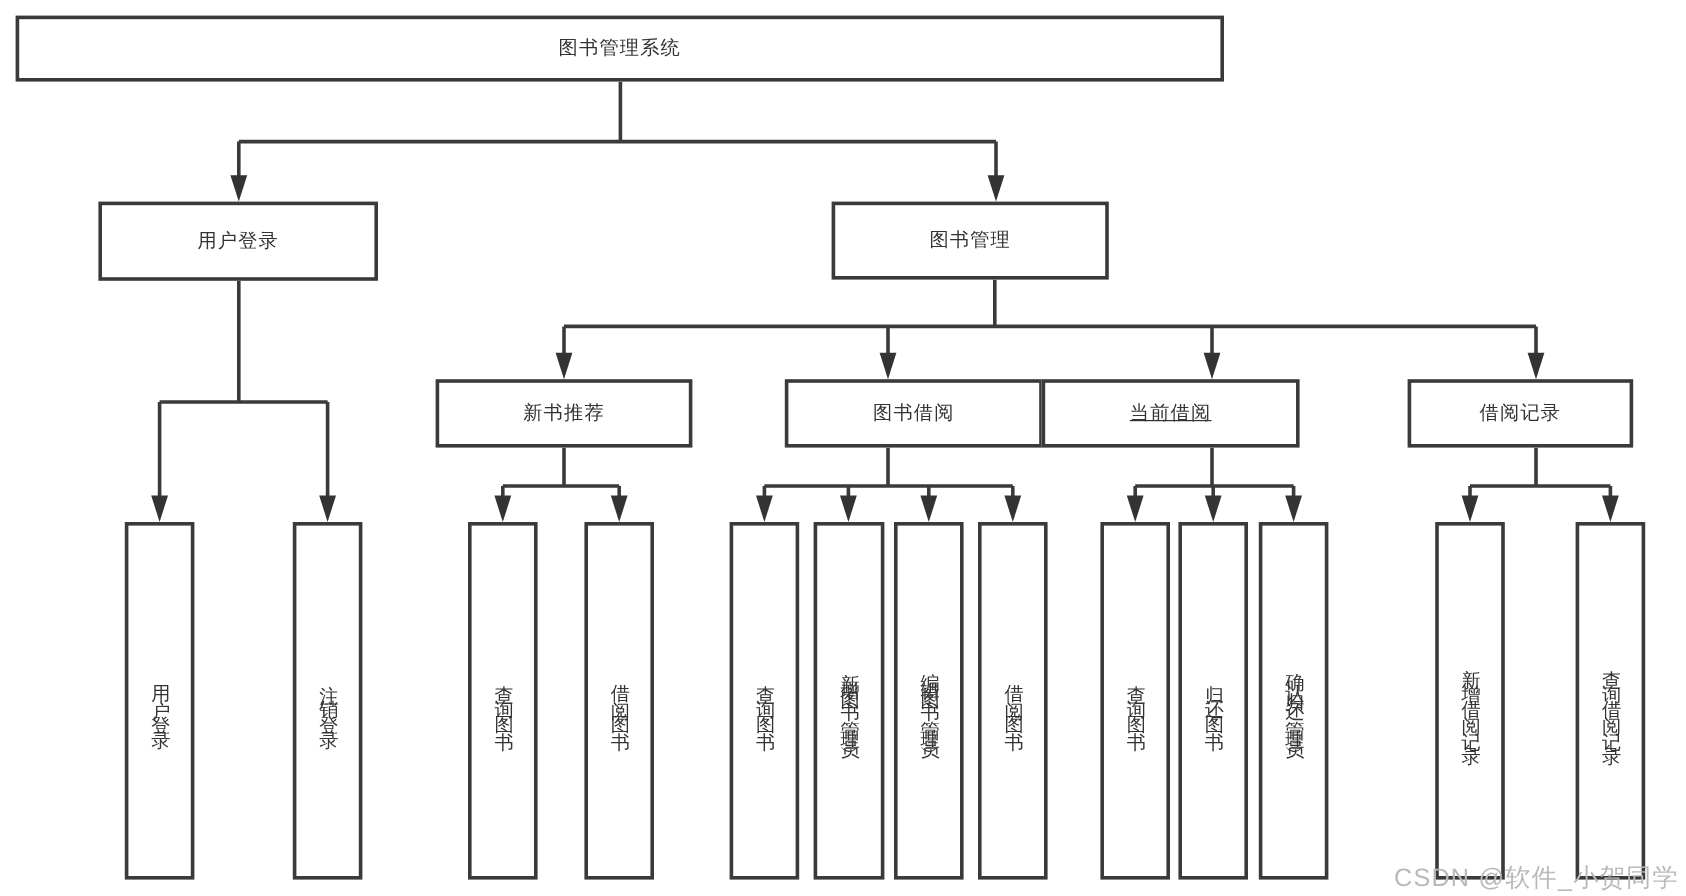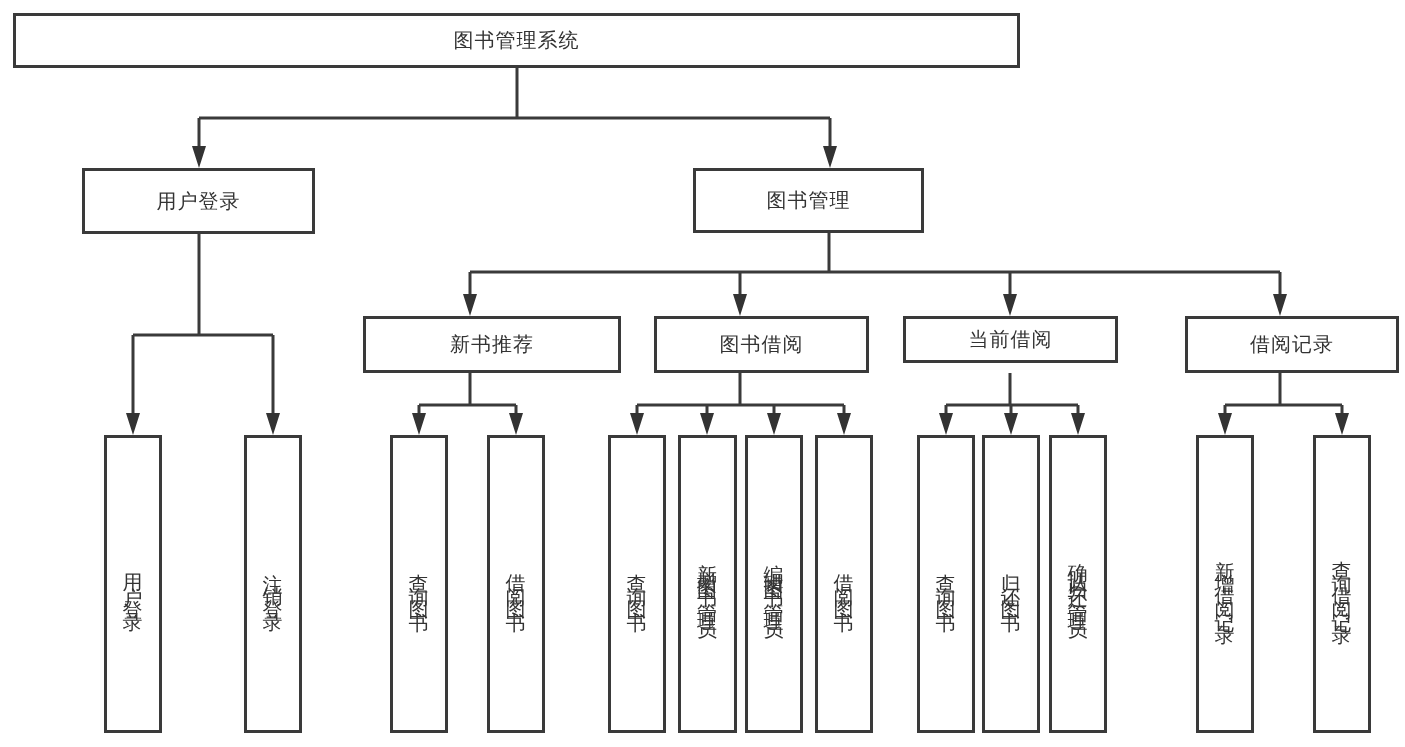--- a/index.html
+++ b/index.html
@@ -33,21 +33,21 @@
   }
   .node {
     position: absolute;
     box-sizing: border-box;
     background: #ffffff;
     border: 3px solid #3a3a3a;
     display: flex;
     align-items: center;
     justify-content: center;
     color: #333333;
-    font-size: 20px;
+    font-size: 16px;
   }
   .h-label {
     letter-spacing: 1px;
     white-space: nowrap;
   }
   .v-label {
     writing-mode: vertical-rl;
     text-orientation: mixed;
     letter-spacing: 13px;
     line-height: 1;
@@ -93,37 +93,38 @@
 
     <path class="line" d="M1280 373 V405 M1225 405 H1342 M1225 405 V421 M1342 405 V421"></path>
     <path class="arrow" d="M1218 413 L1232 413 L1225 435 Z M1335 413 L1349 413 L1342 435 Z"></path>
   </svg>
 
   <div class="node h-label" style="left:13px; top:13px; width:1007px; height:55px;">图书管理系统</div>
 
   <div class="node h-label" style="left:82px; top:168px; width:233px; height:66px;">用户登录</div>
   <div class="node h-label" style="left:693px; top:168px; width:231px; height:65px;">图书管理</div>
 
-  <div class="node h-label" style="left:363px; top:316px; width:258px; height:57px;">新书推荐</div>
+  <div class="node h-label" style="left:363px; top:316px; width:214px; height:57px;">新书推荐</div>
   <div class="node h-label" style="left:654px; top:316px; width:215px; height:57px;">图书借阅</div>
-  <div class="node h-label" style="left:903px; top:316px; width:215px; height:47px;">当前借阅</div>
-  <div class="node h-label" style="left:1173px; top:316px; width:214px; height:57px;margin-left:12px;">借阅记录</div>
+  <div class="node h-label" style="left:868px; top:316px; width:215px; height:57px;text-decoration:underline;">当前借阅</div>
+  <div class="node h-label" style="left:1173px; top:316px; width:188px; height:57px;">借阅记录</div>
 
   <div class="node v-label" style="left:104px; top:435px; width:58px; height:298px;">用户登录</div>
   <div class="node v-label" style="left:244px; top:435px; width:58px; height:298px;">注销登录</div>
 
   <div class="node v-label" style="left:390px; top:435px; width:58px; height:298px;">查询图书</div>
   <div class="node v-label" style="left:487px; top:435px; width:58px; height:298px;">借阅图书</div>
 
   <div class="node v-label" style="left:608px; top:435px; width:58px; height:298px;">查询图书</div>
   <div class="node v-label long" style="left:678px; top:435px; width:59px; height:298px;">新增图书（管理员）</div>
   <div class="node v-label long" style="left:745px; top:435px; width:58px; height:298px;">编辑图书（管理员）</div>
   <div class="node v-label" style="left:815px; top:435px; width:58px; height:298px;">借阅图书</div>
 
   <div class="node v-label" style="left:917px; top:435px; width:58px; height:298px;">查询图书</div>
   <div class="node v-label" style="left:982px; top:435px; width:58px; height:298px;">归还图书</div>
   <div class="node v-label long" style="left:1049px; top:435px; width:58px; height:298px;">确认归还（管理员）</div>
 
   <div class="node v-label" style="left:1196px; top:435px; width:58px; height:298px;">新增借阅记录</div>
   <div class="node v-label" style="left:1313px; top:435px; width:58px; height:298px;">查询借阅记录</div>
 
+  <div class="watermark">CSDN @软件_小贺同学</div>
 
 </div>
 
 </body></html>

